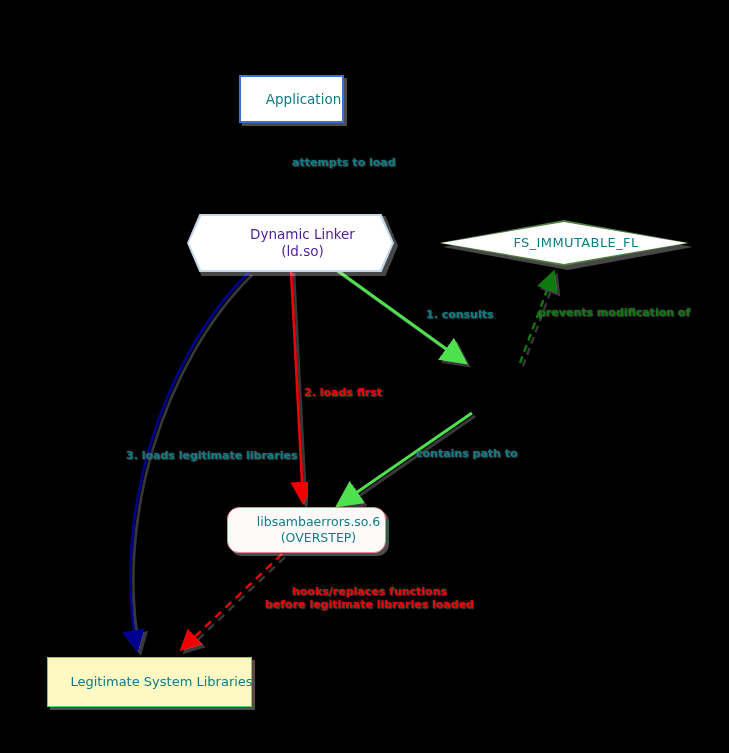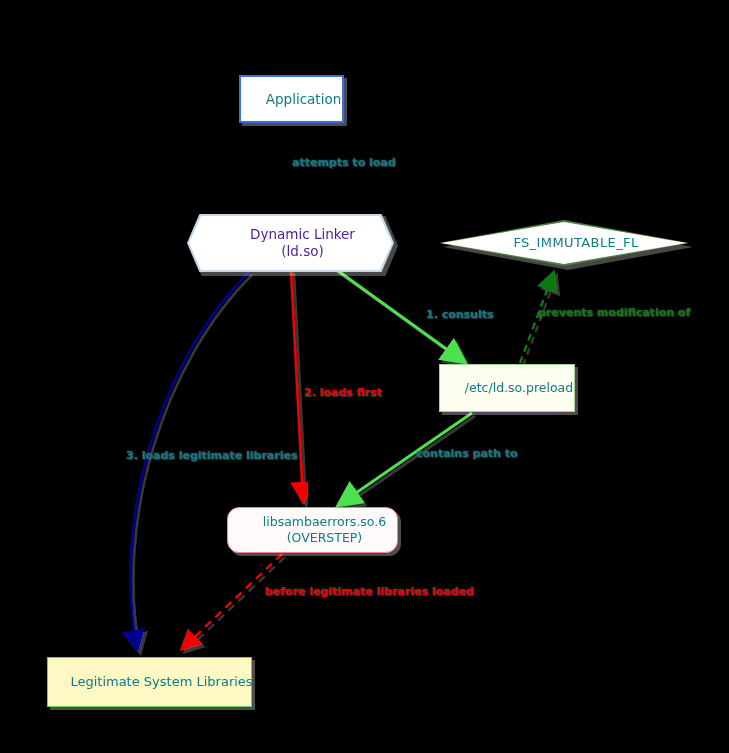--- a/index.html
+++ b/index.html
@@ -97,21 +97,21 @@
   #node-preload {
     left: 439px; top: 364px; width: 136px; height: 48px;
     background: #fdfdf0;
     border: 1.5px solid #9ed49a;
     box-shadow: 3px 3px 0 rgba(255,255,255,0.30);
     font-size: 12.5px;
   }
 
   
   #node-overstep {
-    left: 227px; top: 507px; width: 171px; height: 46px;
+    left: 227px; top: 507px; width: 159px; height: 46px;
     background: #fffafa;
     border: 1.8px solid #f4828c;
     border-radius: 12px;
     box-shadow: 3px 3px 0 rgba(255,255,255,0.30);
     font-size: 12.5px;
   }
 
   
   #node-legit {
     left: 47px; top: 657px; width: 205px; height: 50px;
@@ -197,23 +197,20 @@
       <span class="node-line2">(ld.so)</span>
     </span>
   </div>
 
   <div id="node-fs-immutable-shadow"></div>
   <div id="node-fs-immutable-border"></div>
   <div class="node" id="node-fs-immutable">
     <span>FS_IMMUTABLE_FL</span>
   </div>
 
-  <div class="node" id="node-preload">
-    <span>/etc/ld.so.preload</span>
-  </div>
 
   <div class="node" id="node-overstep">
     <span>
       <span class="node-line2">libsambaerrors.so.6</span>
       <span class="node-line2">(OVERSTEP)</span>
     </span>
   </div>
 
   <div class="node" id="node-legit">
     <span>Legitimate System Libraries</span>
@@ -225,16 +222,17 @@
 
   <div class="edge-label lbl-green" id="lbl-prevents">prevents modification of</div>
 
   <div class="edge-label lbl-red" id="lbl-loads-first">2. loads first</div>
 
   <div class="edge-label lbl-teal" id="lbl-contains">contains path to</div>
 
   <div class="edge-label lbl-teal" id="lbl-loads-legit">3. loads legitimate libraries</div>
 
   <div class="edge-label lbl-red" id="lbl-hooks">
+    <div>hooks/replaces functions</div>
     <div>before legitimate libraries loaded</div>
   </div>
 
 </div>
 
 </body></html>

